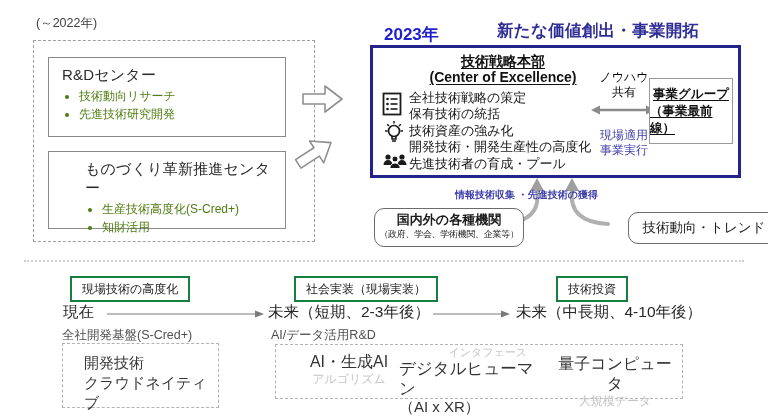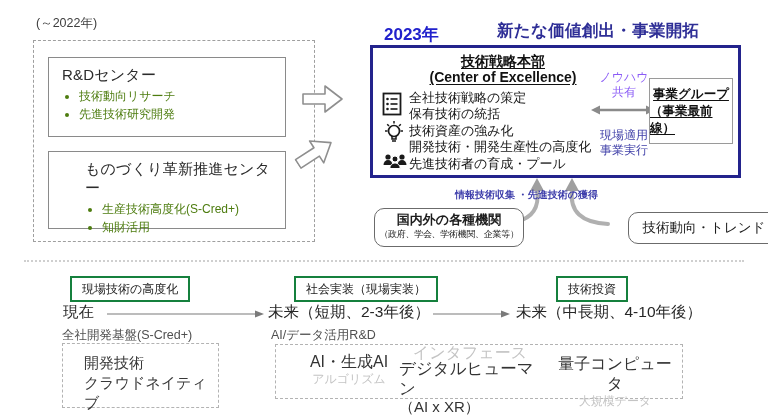--- a/index.html
+++ b/index.html
@@ -30,21 +30,21 @@
 
   
   .coe-box { left:370px; top:45px; width:365px; height:127px; border:3px solid #23238c; background:#fff; }
   .coe-head { position:absolute; left:8px; top:5px; width:244px; text-align:center; }
   .coe-title, .coe-subtitle { font-size:14px; font-weight:bold; color:#111; text-decoration:underline; text-underline-offset:2px; line-height:16px; }
   .coe-list { position:absolute; left:36px; top:42px; margin:0; padding:0; list-style:none; font-size:13px; line-height:16.4px; color:#141414; }
   .coe-icon { position:absolute; left:9px; }
   .icon-checklist { top:44px; }
   .icon-bulb { top:72px; }
   .icon-people { top:104px; }
-  .knowhow-label { position:absolute; left:220px; top:22px; width:62px; text-align:center; font-size:12px; line-height:14.5px; color:#8b5cf6; font-weight:500; }
+  .knowhow-label { position:absolute; left:220px; top:22px; width:62px; text-align:center; font-size:12px; line-height:14.5px; color:#000000; font-weight:500; }
   .double-arrow { position:absolute; left:218px; top:55px; }
   .field-label { position:absolute; left:220px; top:80px; width:62px; text-align:center; font-size:12px; line-height:15px; color:#4040a8; font-weight:500; }
   .bg-box { position:absolute; left:276px; top:30px; width:82px; height:64px; border:1.3px solid #9a9a9a; background:#fff;
             display:flex; flex-direction:column; justify-content:center; align-items:center; }
   .bg-box div { font-size:12.5px; font-weight:bold; color:#111; text-decoration:underline; text-underline-offset:2px; line-height:17px; }
 
   
   .acq-label { left:455px; top:188px; font-size:10px; font-weight:bold; color:#3d3dab; }
   .curved-arrows { left:460px; top:176px; }
   .rounded-box { border:1.5px solid #6b6b6b; border-radius:10px; background:#fff; box-sizing:border-box; text-align:center; }
@@ -66,21 +66,21 @@
   .sub-label { top:327px; font-size:12.5px; color:#4f4f4f; }
   .sub1 { left:62px; } .sub2 { left:271px; }
   .dashed-box { border:1.5px dashed #b3b3b3; background:#fff; box-sizing:border-box; }
   .dev-box { left:62px; top:343px; width:157px; height:65px; padding:9px 0 0 21px; font-size:15px; color:#383838; line-height:20px; }
   .tech-box { left:275px; top:344px; width:408px; height:55px; }
   .tech1 { position:absolute; left:23px; top:7px; width:100px; text-align:center; }
   .tech2 { position:absolute; left:123px; top:2px; width:150px; }
   .tech3 { position:absolute; left:278px; top:9px; width:122px; text-align:center; }
   .tech-main { font-size:16px; color:#333; line-height:20px; }
   .tech-sub-gray { font-size:12px; color:#c4c4c4; line-height:14px; }
-  .tech2 .tech-top { font-size:16px; color:#c4c4c4; line-height:11px; text-align:right; padding-right:22px; }
+  .tech2 .tech-top { font-size:11px; color:#c4c4c4; line-height:11px; text-align:right; padding-right:22px; }
   .tech2 .tech-main { font-size:16.5px; }
   .tech2 .tech-sub { font-size:15px; color:#333; line-height:18px; }
 </style>
 </head>
 <body>
 
 <div class="canvas">
 
   <div class="abs period-label">(～2022年)</div>
   <div class="abs before-container"></div>

